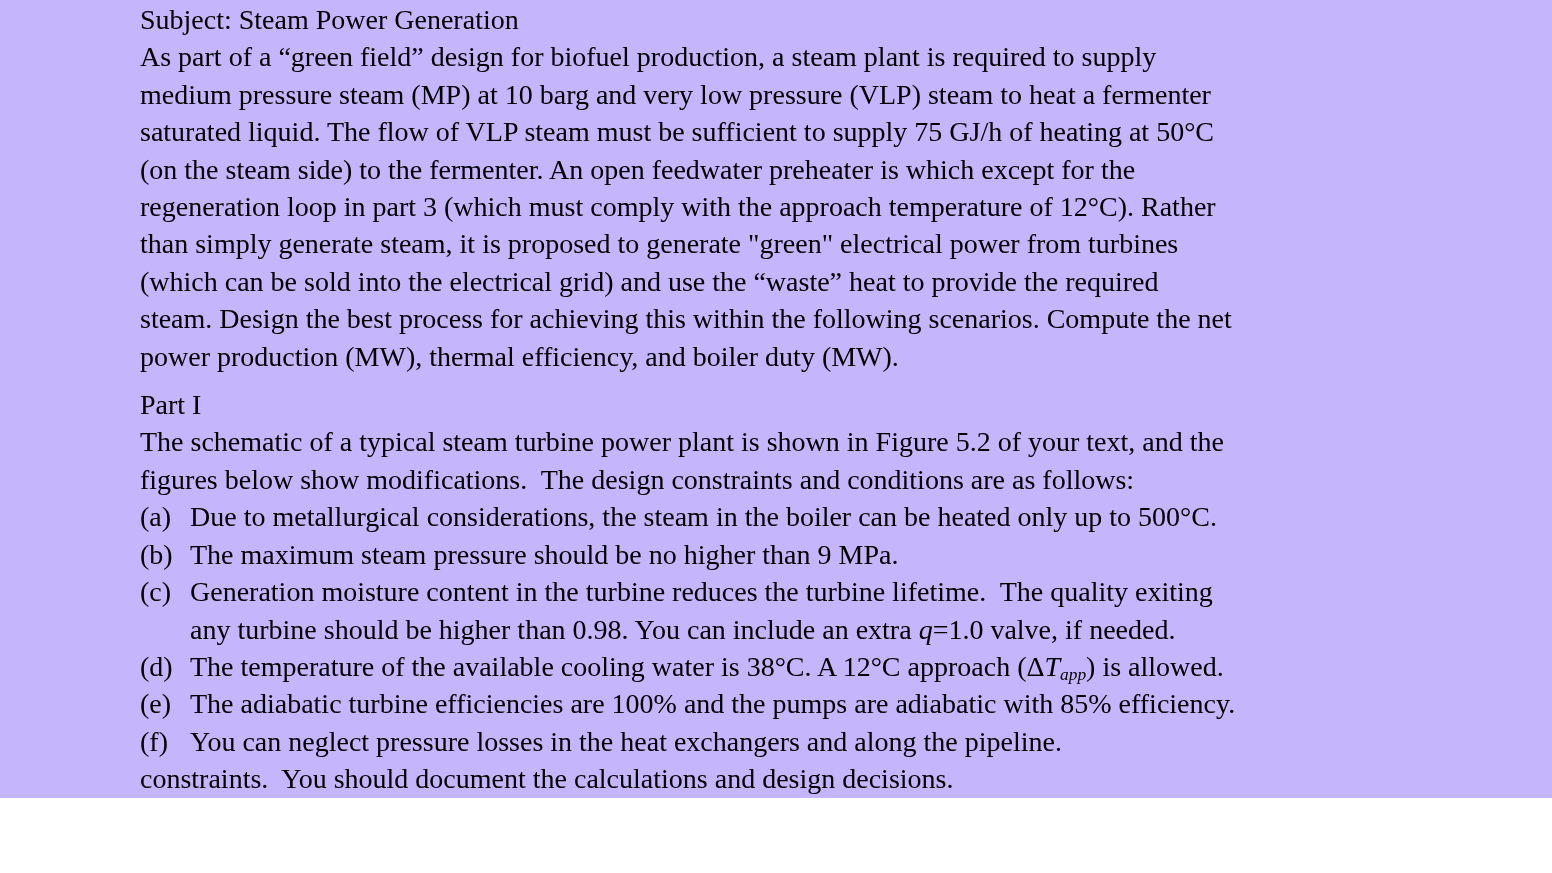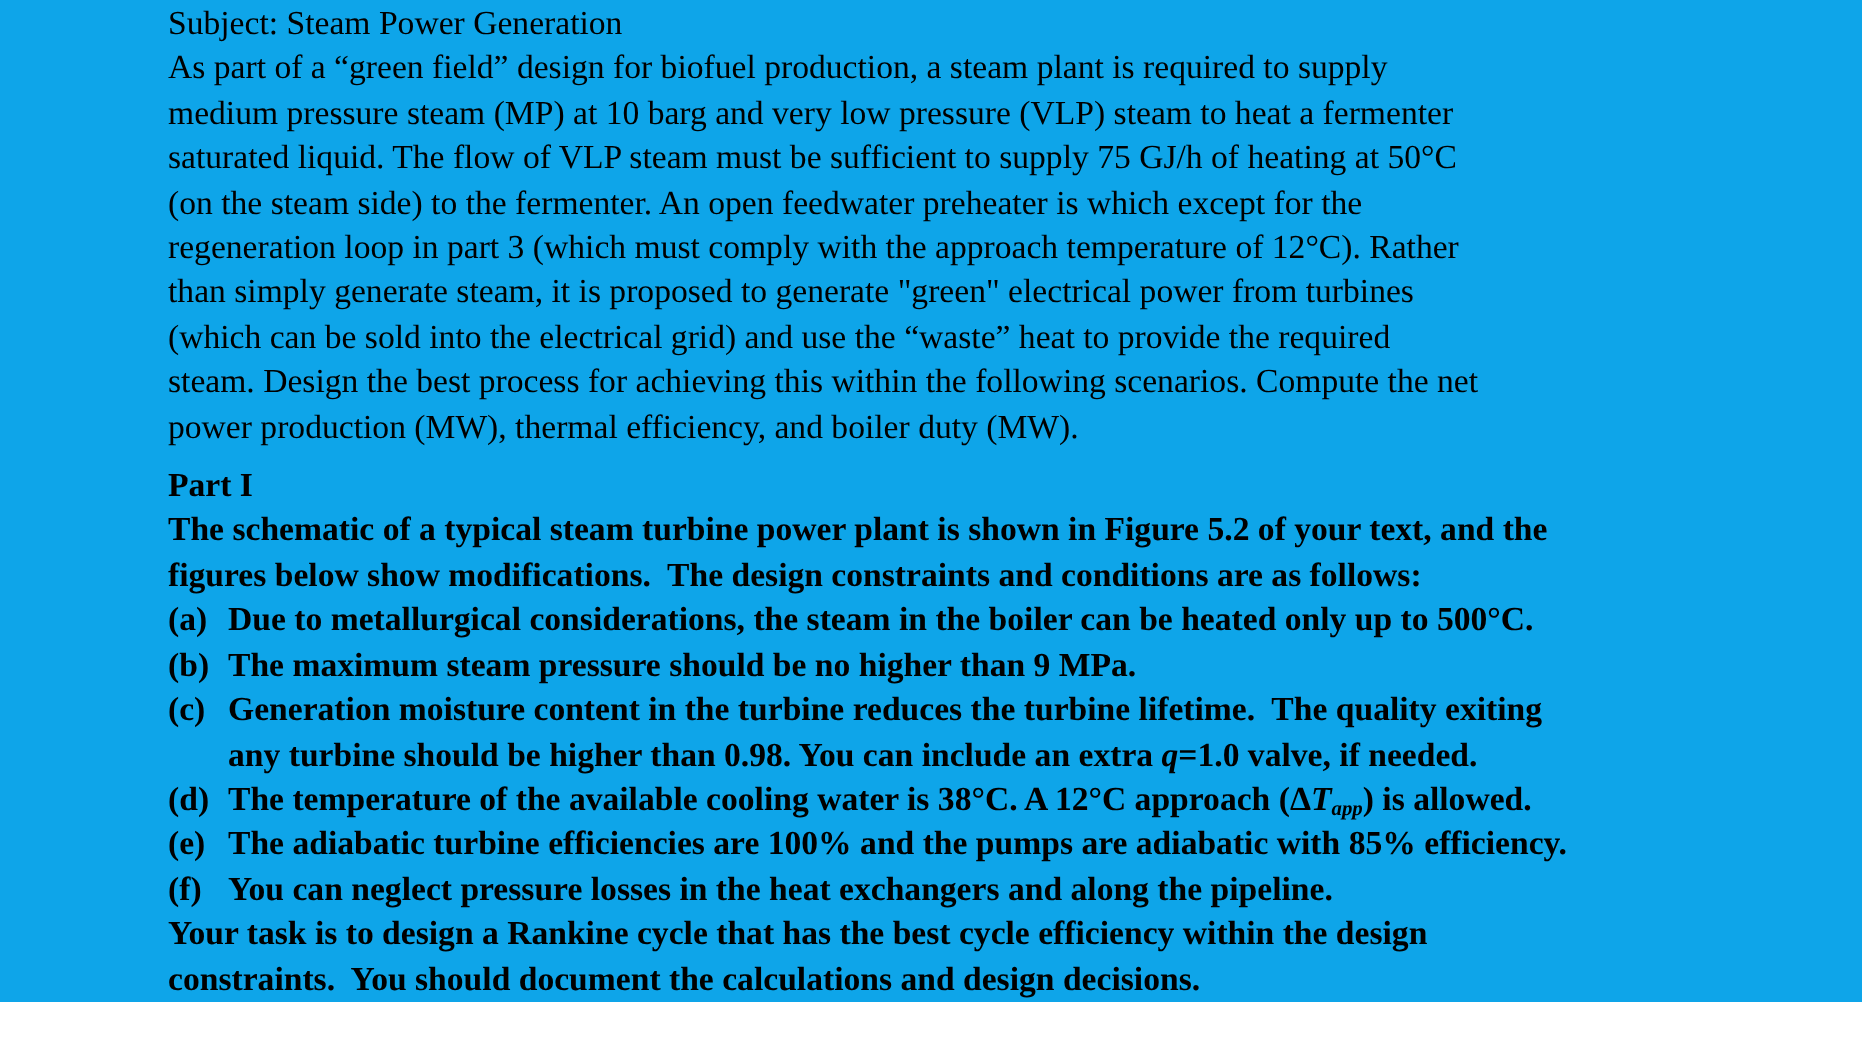--- a/index.html
+++ b/index.html
@@ -14,42 +14,42 @@
     overflow: hidden;
     font-family: "Liberation Serif", "DejaVu Serif", serif;
   }
   .doc {
     box-sizing: border-box;
     padding: 1px 20px 0 140px;
     font-size: 28px;
     line-height: 37.4px;
   }
   .paragraph { margin: 0; }
-  .paragraph.space-before { margin-top: 11px; font-weight: bold; }
+  .paragraph.space-before { margin-top: 11px; }
   .line {
     white-space: pre;
   }
   .line.indent {
     padding-left: 50px;
   }
   .marker {
     display: inline-block;
     width: 50px;
   }
   sub {
     font-size: 0.62em;
     line-height: 0;
     vertical-align: -0.22em;
   }
   .italic { font-style: italic; }
 </style>
 </head>
 <body>
 
-<div class="doc" id="doc" style="background: #0ea5e9; color: rgb(0, 0, 0);">
+<div class="doc" id="doc" style="background: #c4b5fd; color: rgb(0, 0, 0);">
     <div class="paragraph">
       <div class="line"><span>Subject: Steam Power Generation</span></div>
       <div class="line"><span>As part of a “green field” design for biofuel production, a steam plant is required to supply</span></div>
       <div class="line"><span>medium pressure steam (MP) at 10 barg and very low pressure (VLP) steam to heat a fermenter</span></div>
       <div class="line"><span>saturated liquid. The flow of VLP steam must be sufficient to supply 75 GJ/h of heating at 50°C</span></div>
       <div class="line"><span>(on the steam side) to the fermenter. An open feedwater preheater is which except for the</span></div>
       <div class="line"><span>regeneration loop in part 3 (which must comply with the approach temperature of 12°C). Rather</span></div>
       <div class="line"><span>than simply generate steam, it is proposed to generate "green" electrical power from turbines</span></div>
       <div class="line"><span>(which can be sold into the electrical grid) and use the “waste” heat to provide the required</span></div>
       <div class="line"><span>steam. Design the best process for achieving this within the following scenarios. Compute the net</span></div>
@@ -59,16 +59,15 @@
       <div class="line"><span>Part I</span></div>
       <div class="line"><span>The schematic of a typical steam turbine power plant is shown in Figure 5.2 of your text, and the</span></div>
       <div class="line"><span>figures below show modifications.  The design constraints and conditions are as follows:</span></div>
       <div class="line"><span class="marker">(a)</span><span>Due to metallurgical considerations, the steam in the boiler can be heated only up to 500°C.</span></div>
       <div class="line"><span class="marker">(b)</span><span>The maximum steam pressure should be no higher than 9 MPa.</span></div>
       <div class="line"><span class="marker">(c)</span><span>Generation moisture content in the turbine reduces the turbine lifetime.  The quality exiting</span></div>
       <div class="line indent"><span>any turbine should be higher than 0.98. You can include an extra </span><span class="italic">q</span><span>=1.0 valve, if needed.</span></div>
       <div class="line"><span class="marker">(d)</span><span>The temperature of the available cooling water is 38°C. A 12°C approach (Δ</span><span class="italic">T</span><sub class="italic">app</sub><span>) is allowed.</span></div>
       <div class="line"><span class="marker">(e)</span><span>The adiabatic turbine efficiencies are 100% and the pumps are adiabatic with 85% efficiency.</span></div>
       <div class="line"><span class="marker">(f)</span><span>You can neglect pressure losses in the heat exchangers and along the pipeline.</span></div>
-      <div class="line"><span>Your task is to design a Rankine cycle that has the best cycle efficiency within the design</span></div>
       <div class="line"><span>constraints.  You should document the calculations and design decisions.</span></div>
     </div>
   </div>
 
 </body></html>

